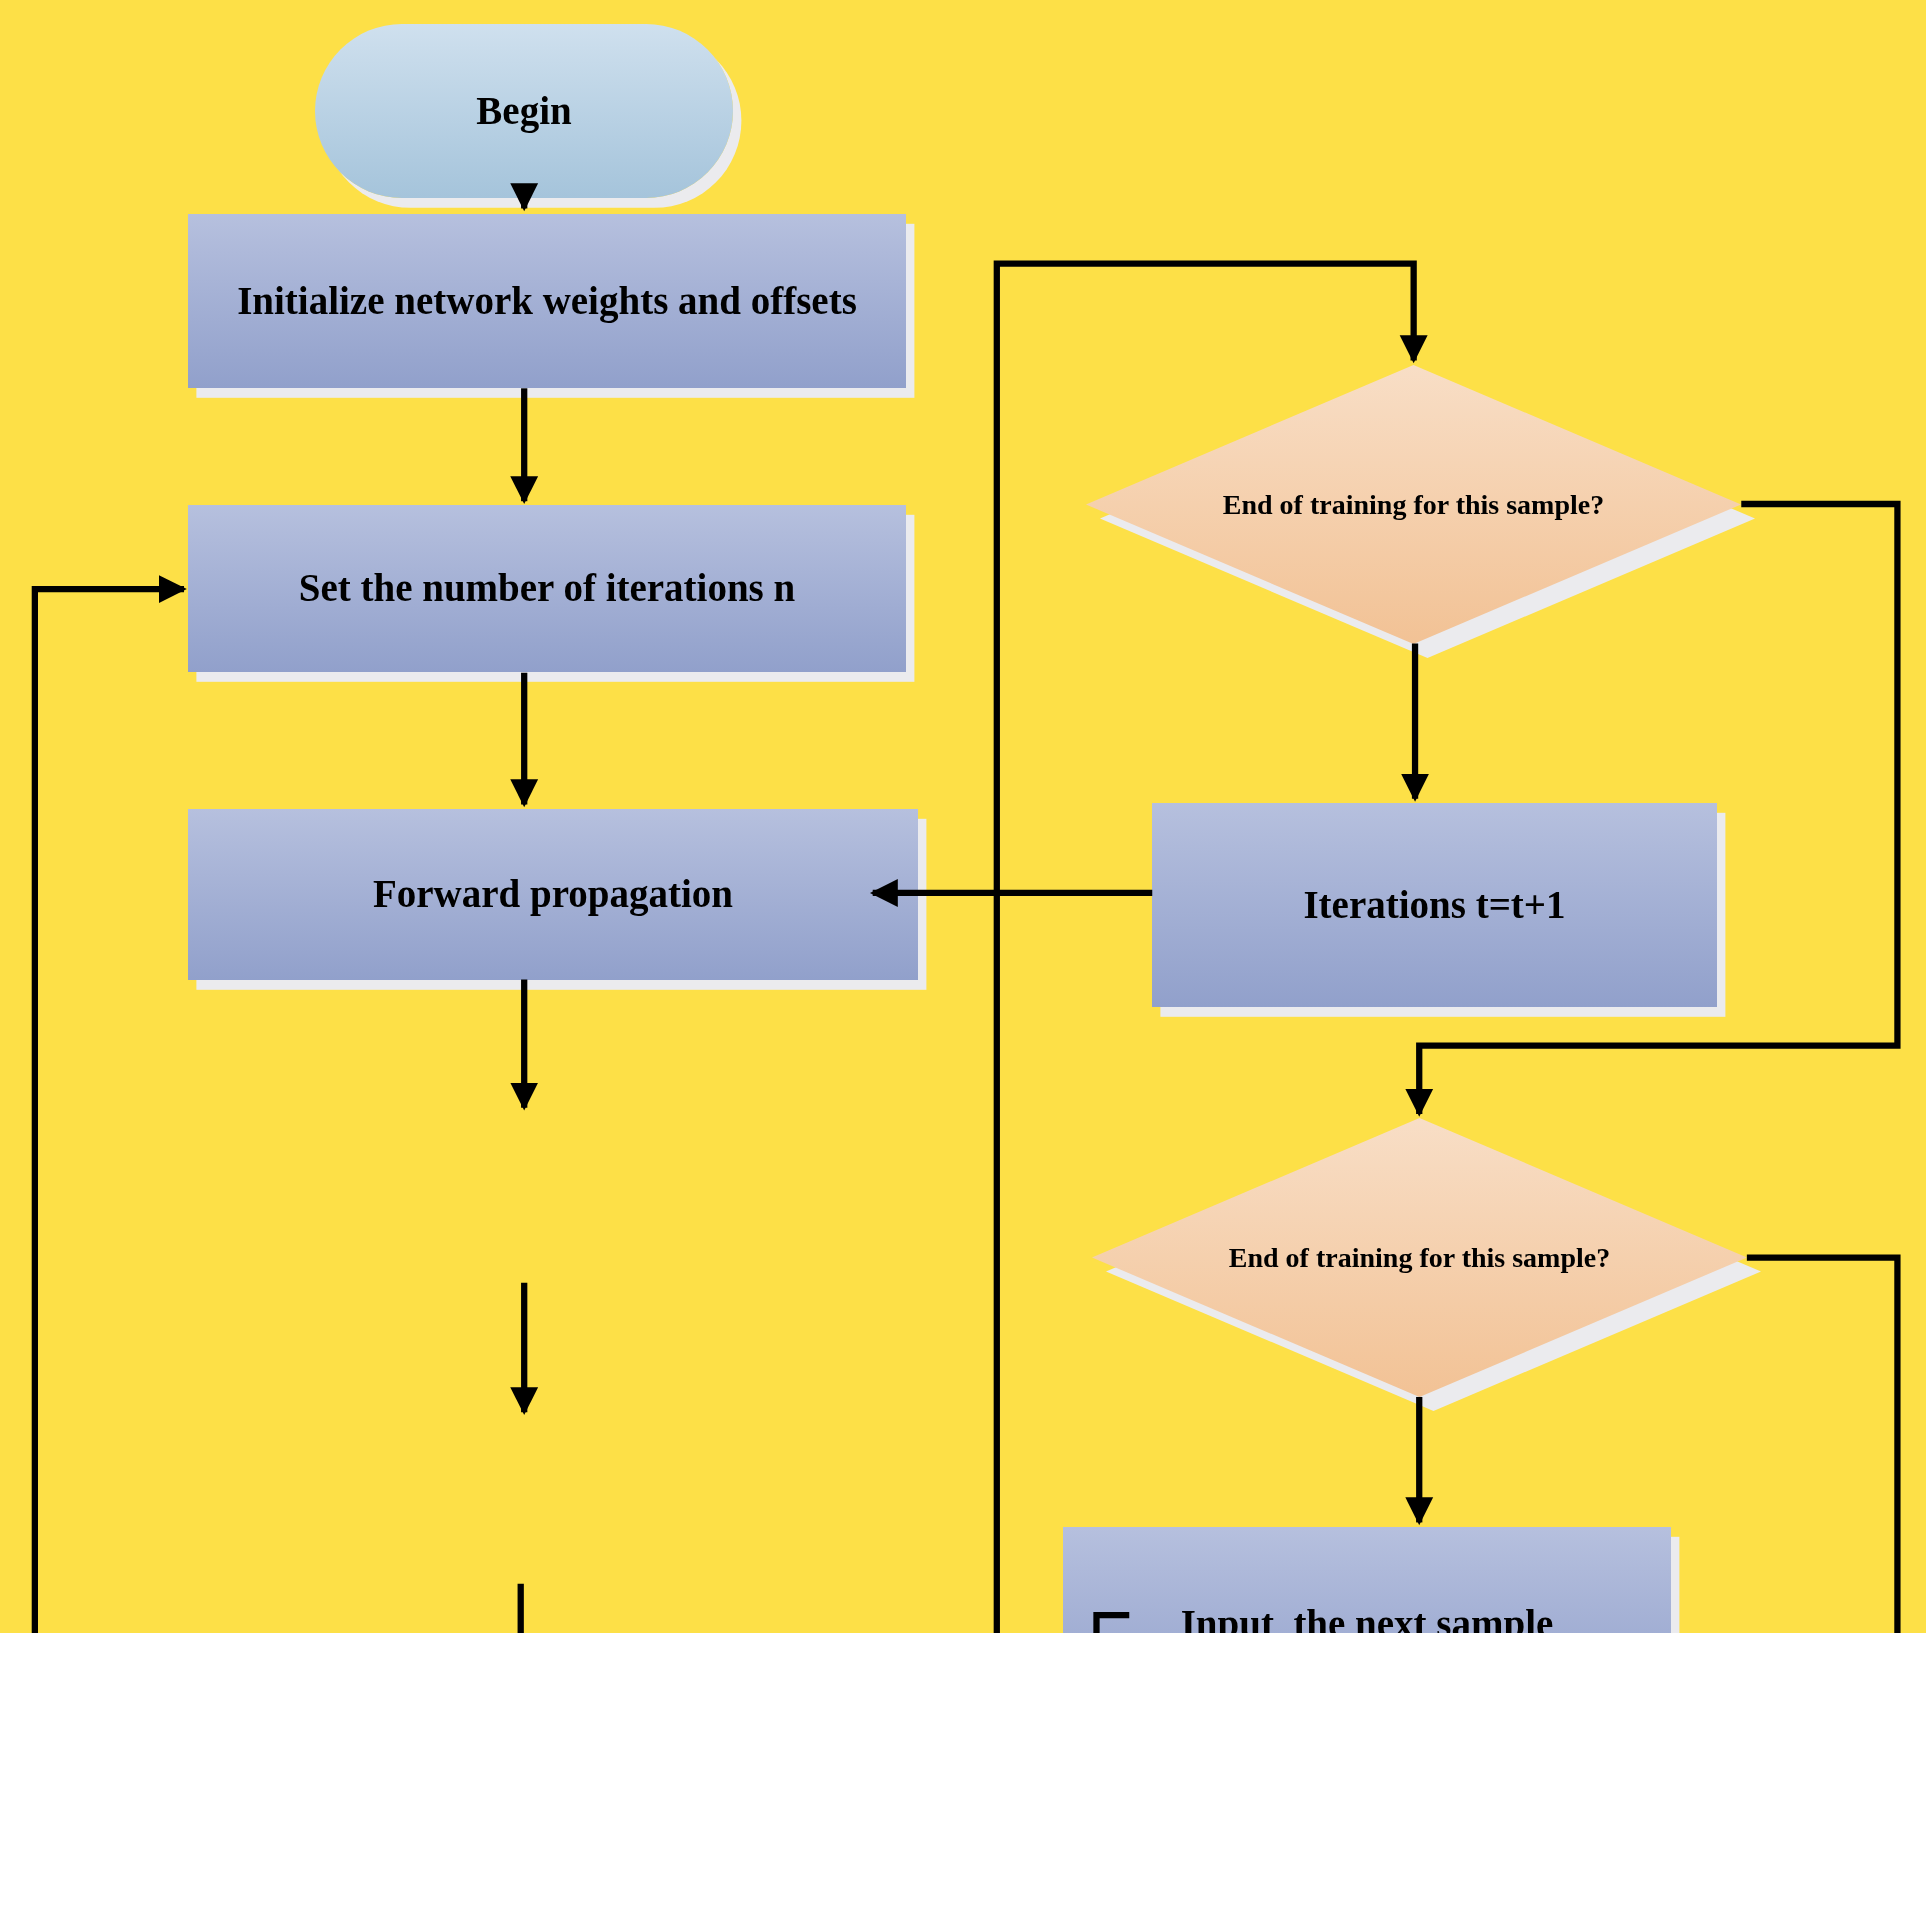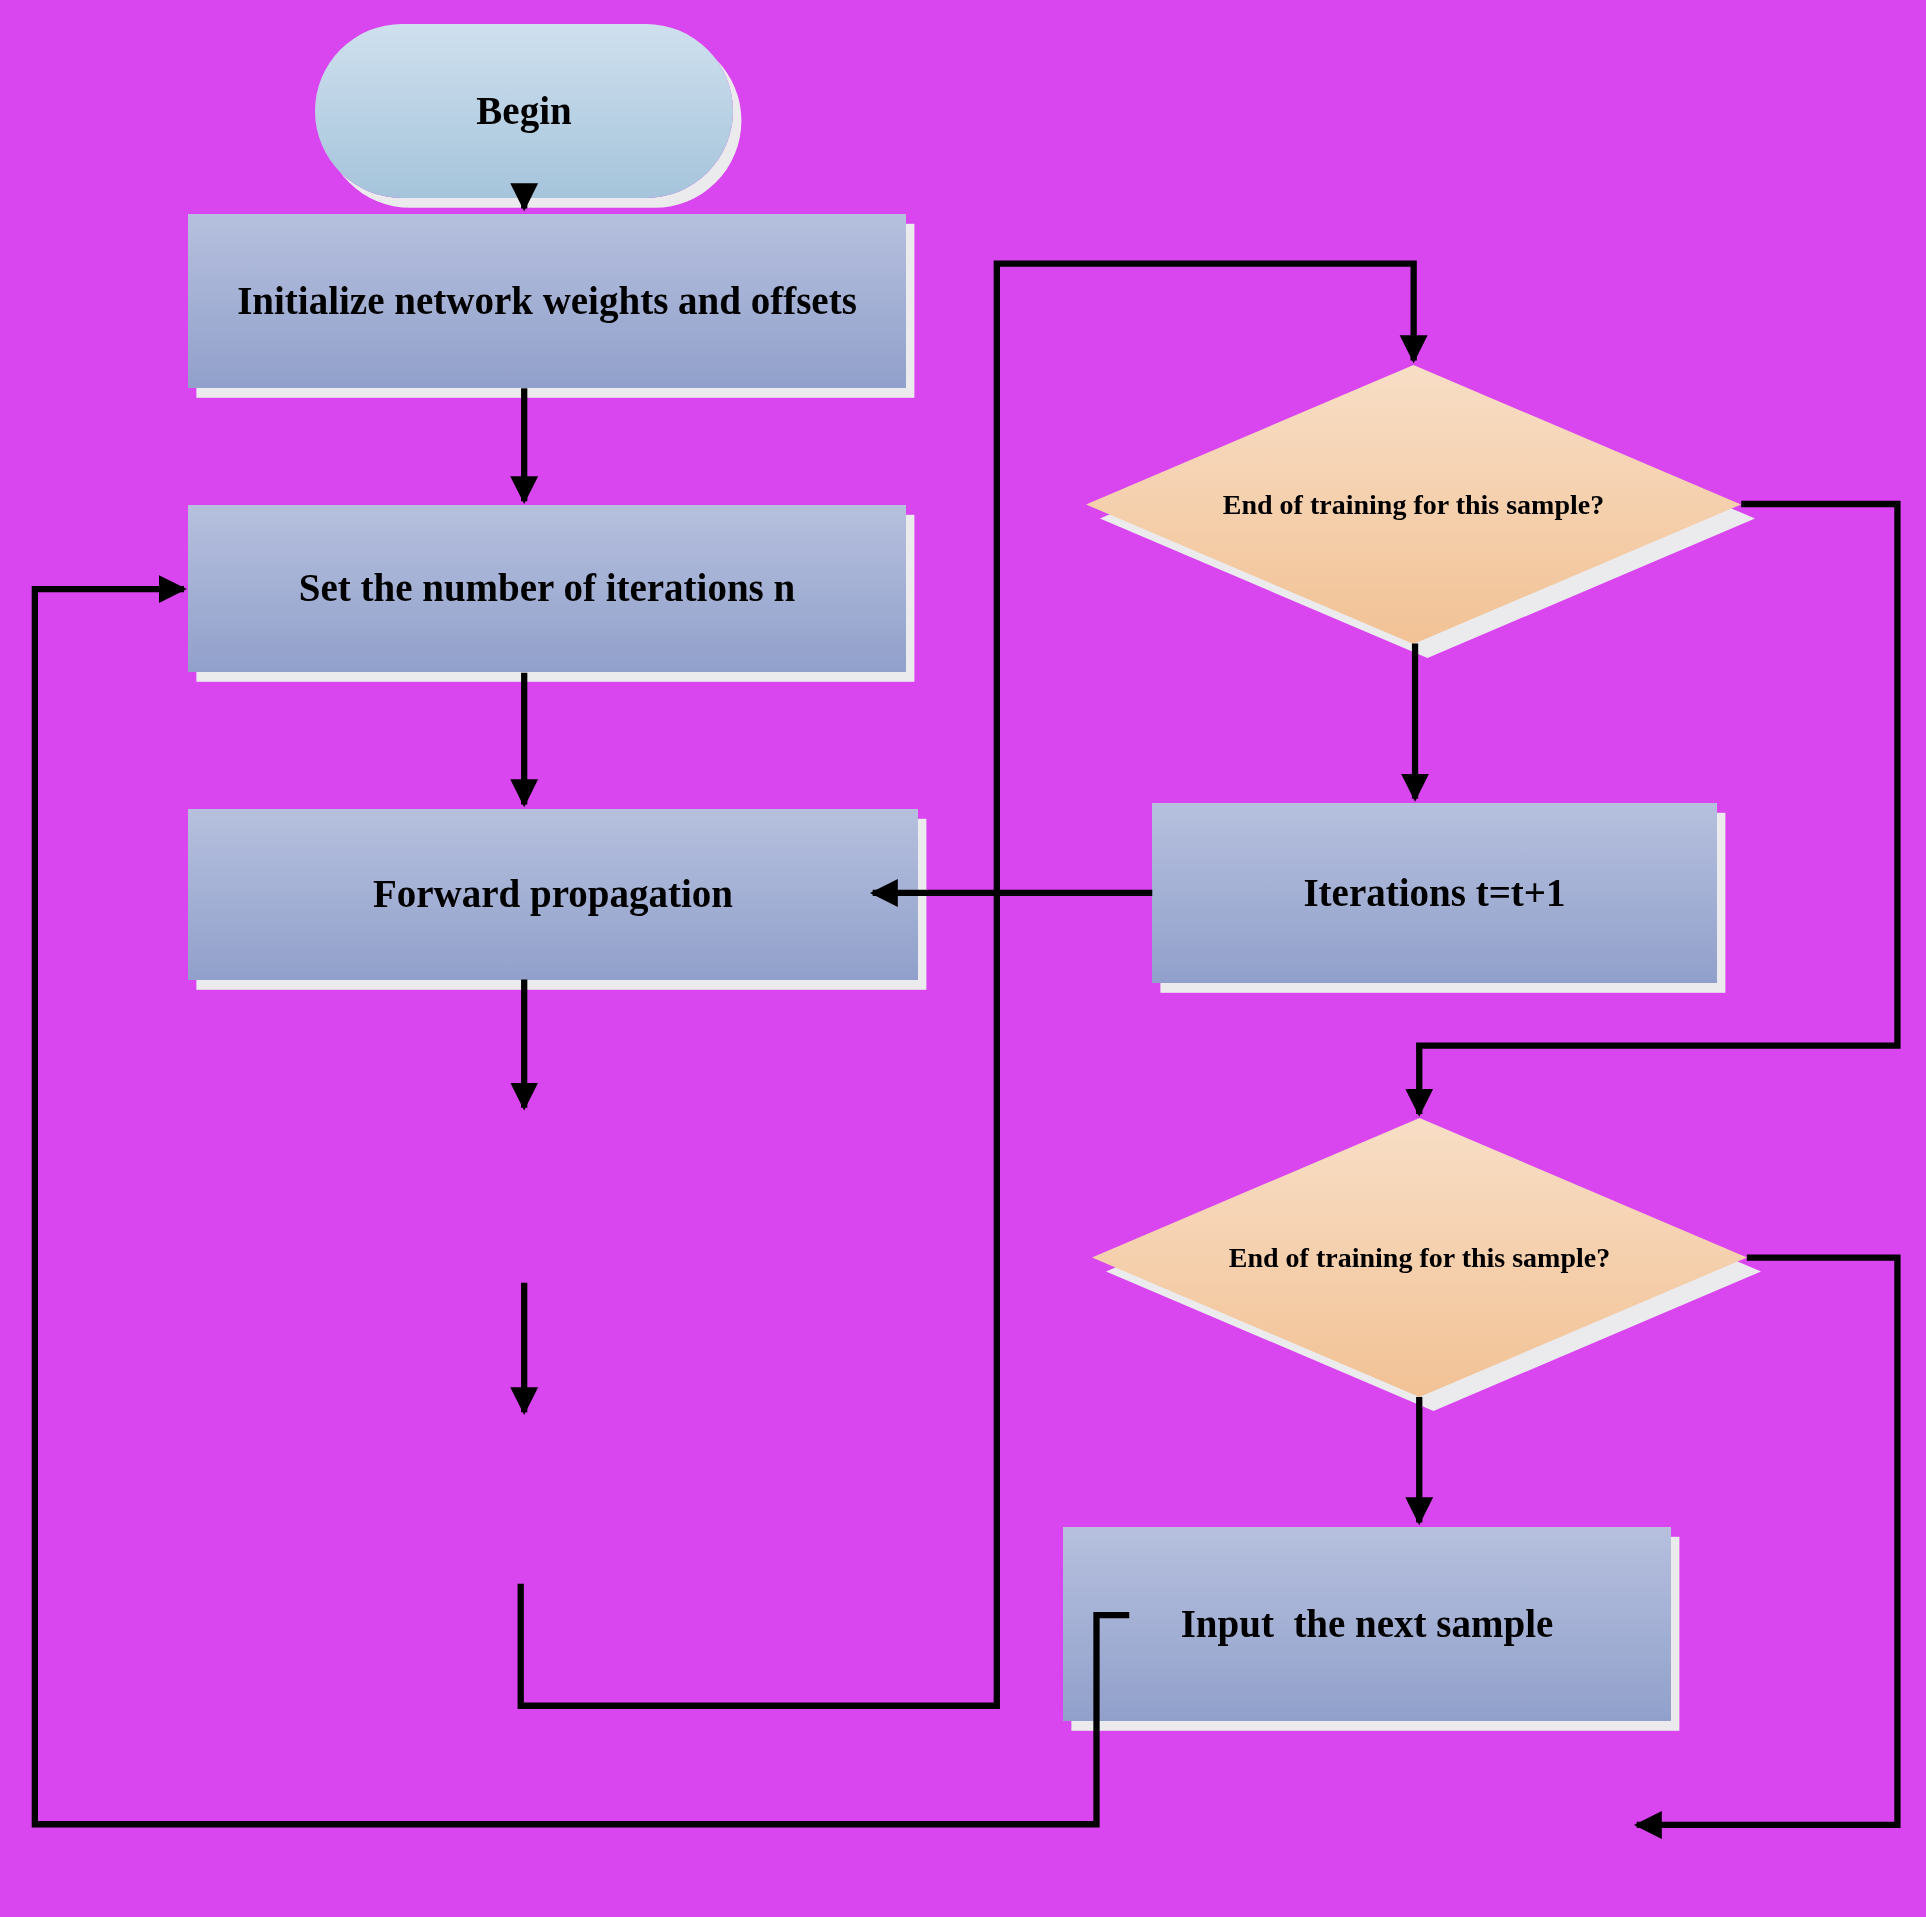--- a/index.html
+++ b/index.html
@@ -3,21 +3,21 @@
 <meta charset="utf-8">
 <style>
   :root{
     --terminator-top:#cfe0ee; --terminator-bottom:#a5c4db;
     --process-top:#b6c0de; --process-bottom:#91a0cb;
     --decision-top:#f8dec6; --decision-bottom:#f2c295;
     --line:#000000; --shadow:#ebebee; --text:#000000;
   }
   html,body{margin:0;padding:0;background:#ffffff;}
   .stage{
-    position:relative;width:1926px;height:1917px;background:#d946ef;overflow:hidden;
+    position:relative;width:1926px;height:1633px;background:#fde047;overflow:hidden;
     font-family:"Liberation Serif","DejaVu Serif",serif;
   }
   .node{
     position:absolute;display:flex;align-items:center;justify-content:center;
     text-align:center;font-weight:bold;font-size:39px;line-height:1.25;
     color:var(--text);box-shadow:8.4px 9.8px 0 var(--shadow);
   }
   .process{background:linear-gradient(180deg,var(--process-top) 0%,var(--process-bottom) 100%);}
   .terminator{border-radius:94px;background:linear-gradient(180deg,var(--terminator-top) 0%,var(--terminator-bottom) 100%);}
   .diamond{position:absolute;}
@@ -61,21 +61,21 @@
   </div>
 
 
 
   <div class="diamond" style="left:1086px;top:365px;width:655px;height:279px">
     <div class="d-shadow"></div>
     <div class="d-shape"></div>
     <span class="d-lbl lbl">End of training for this sample?</span>
   </div>
 
-  <div class="node process" style="left:1152px;top:803px;width:537px;height:180px;padding:0 14px">
+  <div class="node process" style="left:1152px;top:803px;width:537px;height:180px;padding:12px 14px">
     <span class="lbl">Iterations t=t+1</span>
   </div>
 
   <div class="diamond" style="left:1092px;top:1118px;width:655px;height:279px">
     <div class="d-shadow"></div>
     <div class="d-shape"></div>
     <span class="d-lbl lbl">End of training for this sample?</span>
   </div>
 
   <div class="node process" style="left:1063px;top:1527px;width:580px;height:174px;padding:10px 14px">

